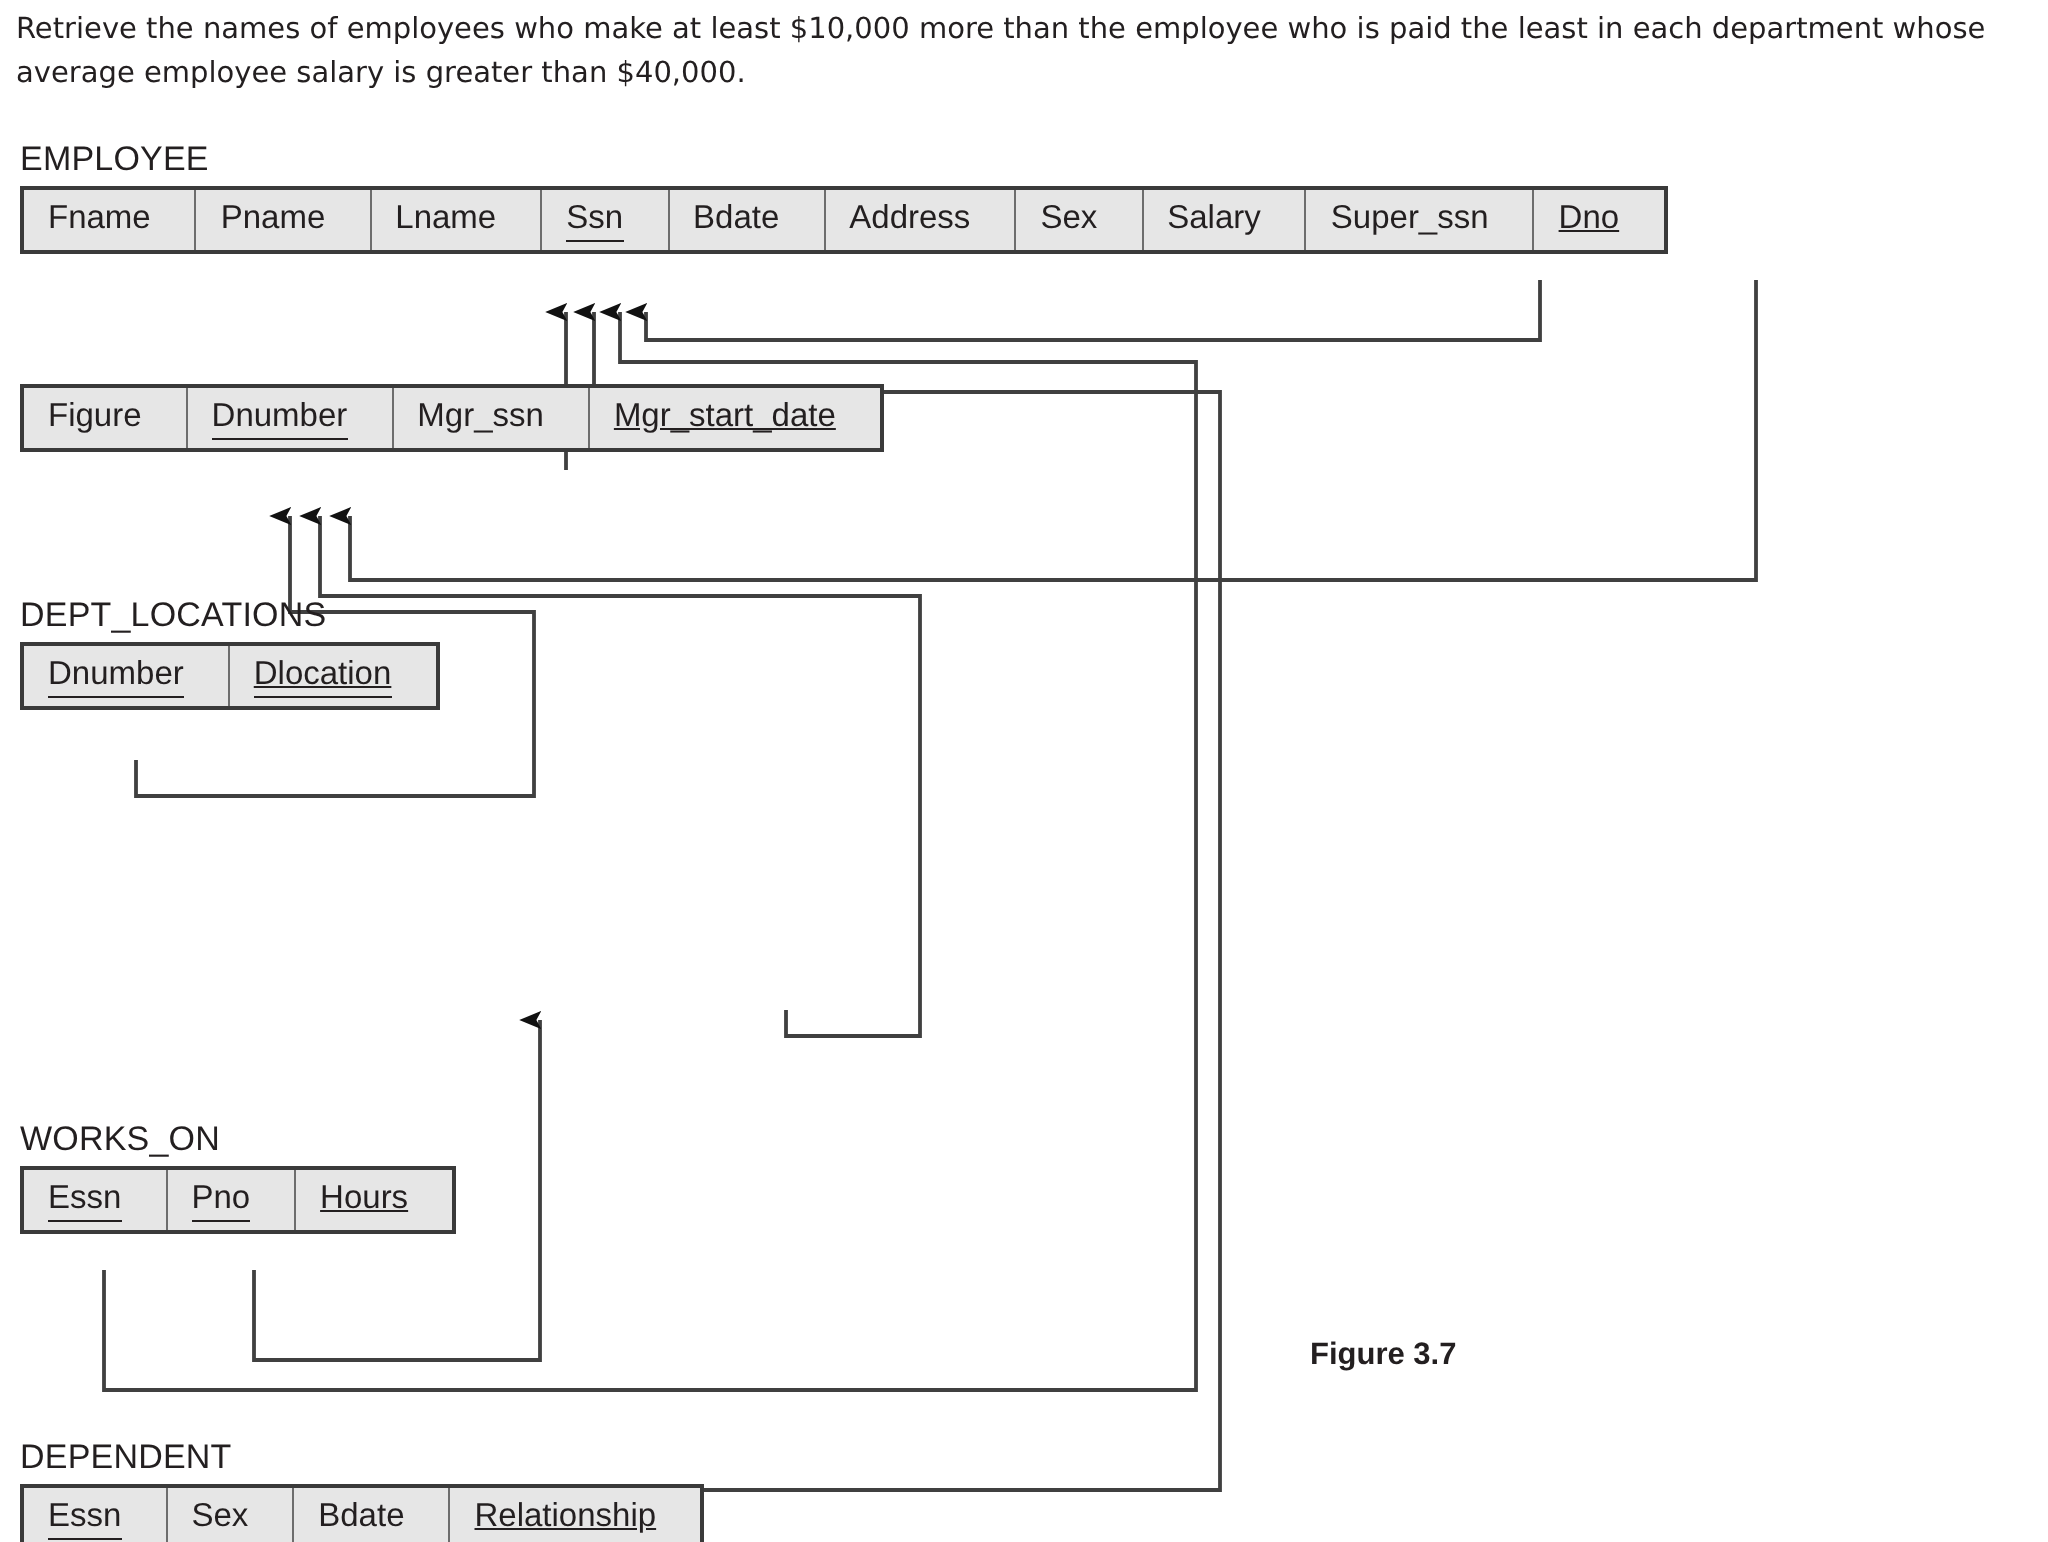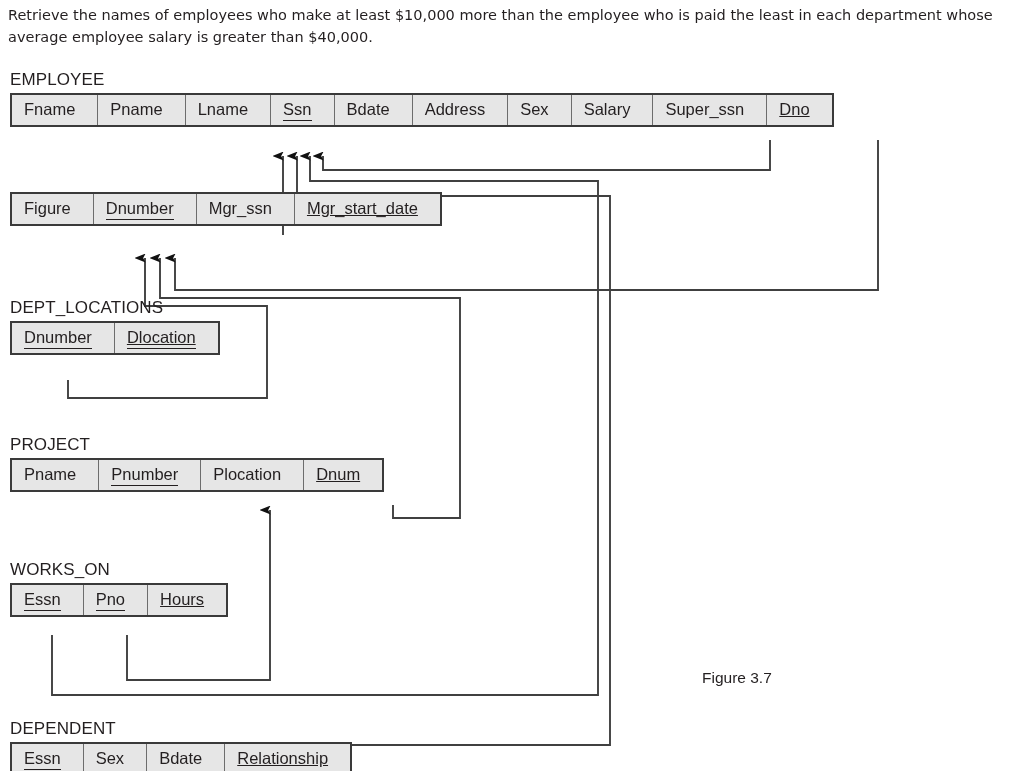--- a/index.html
+++ b/index.html
@@ -30,21 +30,21 @@
     font-family:"Liberation Sans", sans-serif;
   }
   .attr:last-child{border-right:none;text-decoration:underline;}
   .attr.pk span{border-bottom:1.6px solid #231f20;padding-bottom:2px;}
   
   #caption{
     position:absolute;left:655px;top:668px;width:365px;
     font-size:15.5px;line-height:1.33;color:#231f20;
     font-family:"Liberation Sans", sans-serif;
   }
-  #caption .figno{font-weight:normal;display:block;margin-left:47px;}
+  #caption .figno{font-weight:bold;display:block;}
 </style>
 </head>
 <body>
 
 <div id="question">Retrieve the names of employees who make at least $10,000 more than the employee who is paid the least in each department whose average employee salary is greater than $40,000.</div>
 
 <div id="schema">
 
   <svg id="wires" viewBox="0 0 1024 711" width="1024" height="711">
     <defs>
@@ -98,29 +98,20 @@
   </div>
 
   <div class="rel" style="left:0px;top:238px;">
     <div class="rel-name">DEPT_LOCATIONS</div>
     <div class="attrs">
       <div class="attr pk"><span>Dnumber</span></div>
       <div class="attr pk"><span>Dlocation</span></div>
     </div>
   </div>
 
-  <div class="rel" style="left:0px;top:375px;">
-    <div class="rel-name">PROJECT</div>
-    <div class="attrs">
-      <div class="attr"><span>Pname</span></div>
-      <div class="attr pk"><span>Pnumber</span></div>
-      <div class="attr"><span>Plocation</span></div>
-      <div class="attr"><span>Dnum</span></div>
-    </div>
-  </div>
 
   <div class="rel" style="left:0px;top:500px;">
     <div class="rel-name">WORKS_ON</div>
     <div class="attrs">
       <div class="attr pk"><span>Essn</span></div>
       <div class="attr pk"><span>Pno</span></div>
       <div class="attr"><span>Hours</span></div>
     </div>
   </div>
 

